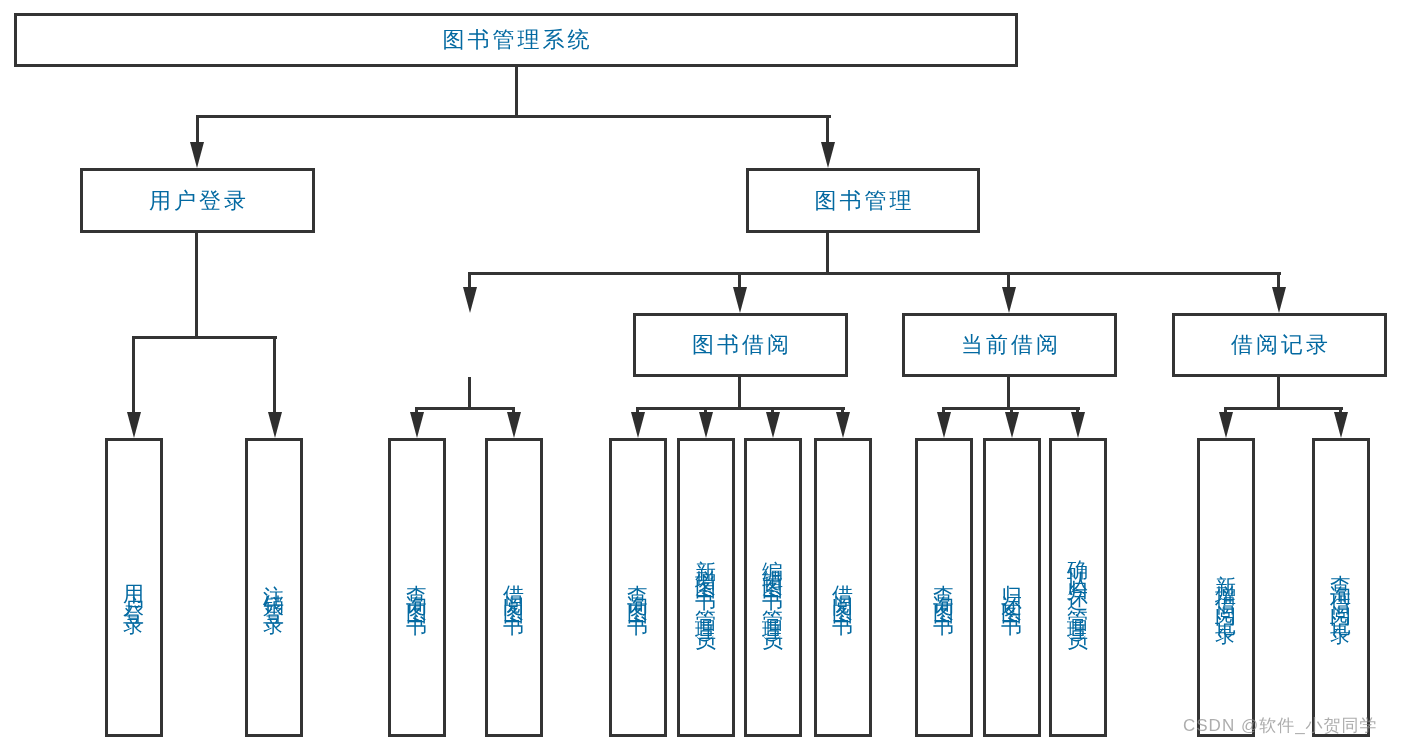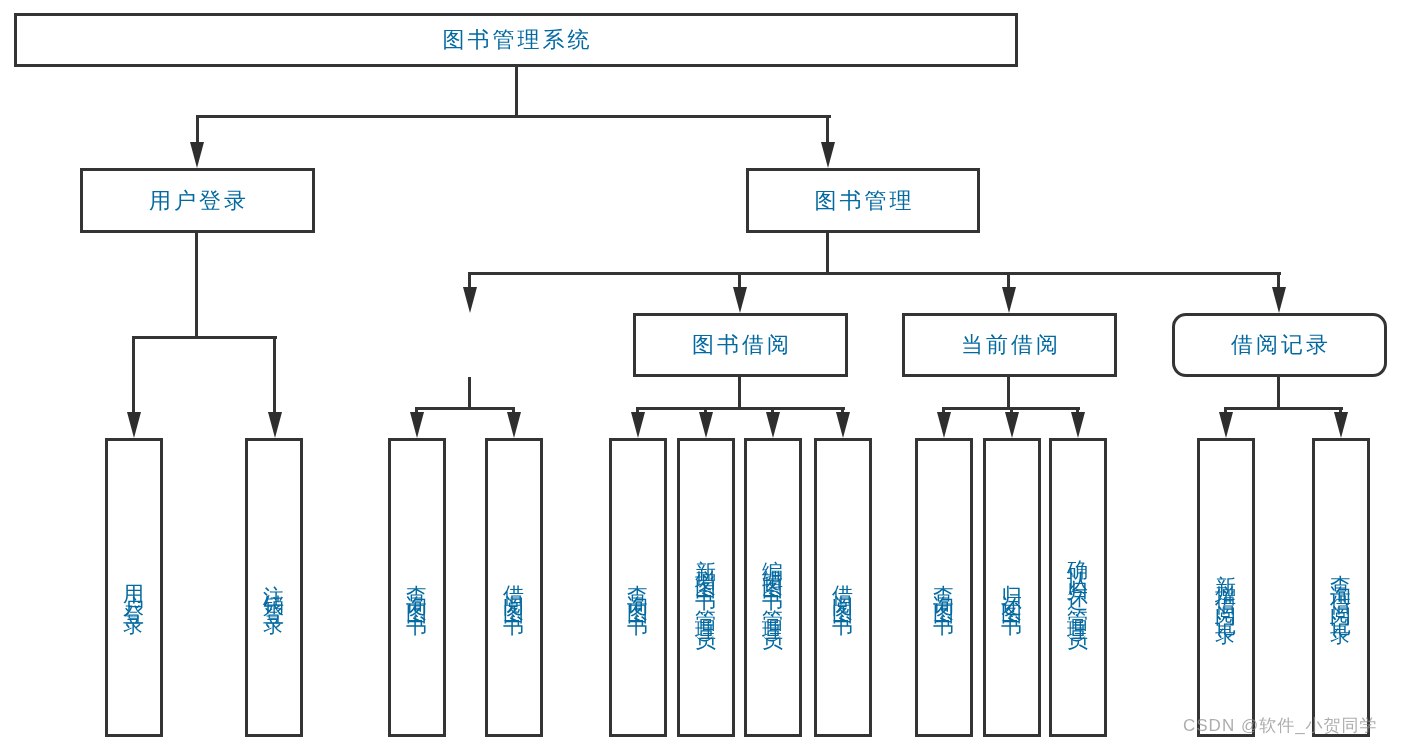--- a/index.html
+++ b/index.html
@@ -95,21 +95,21 @@
   <div class="arw" style="left:463px; top:287px;"></div>
   <div class="vl" style="left:738px; top:272px; height:17px;"></div>
   <div class="arw" style="left:733px; top:287px;"></div>
   <div class="vl" style="left:1007px; top:272px; height:17px;"></div>
   <div class="arw" style="left:1002px; top:287px;"></div>
   <div class="vl" style="left:1277px; top:272px; height:17px;"></div>
   <div class="arw" style="left:1272px; top:287px;"></div>
 
   <div class="box hbox" style="left:633px; top:313px; width:215px; height:64px;">图书借阅</div>
   <div class="box hbox" style="left:902px; top:313px; width:215px; height:64px;">当前借阅</div>
-  <div class="box hbox" style="left:1172px; top:313px; width:215px; height:64px;border-radius:14px;">借阅记录</div>
+  <div class="box hbox" style="left:1172px; top:313px; width:215px; height:64px;">借阅记录</div>
 
   <div class="vl" style="left:468px; top:377px; height:32px;"></div>
   <div class="hl" style="left:415px; top:407px; width:100px;"></div>
   <div class="vl" style="left:415px; top:407px; height:8px;"></div>
   <div class="arw" style="left:410px; top:412px;"></div>
   <div class="vl" style="left:512px; top:407px; height:8px;"></div>
   <div class="arw" style="left:507px; top:412px;"></div>
 
   <div class="box vbox" style="left:388px; top:438px; width:58px; height:299px;">查询图书</div>
   <div class="box vbox" style="left:485px; top:438px; width:58px; height:299px;">借阅图书</div>

